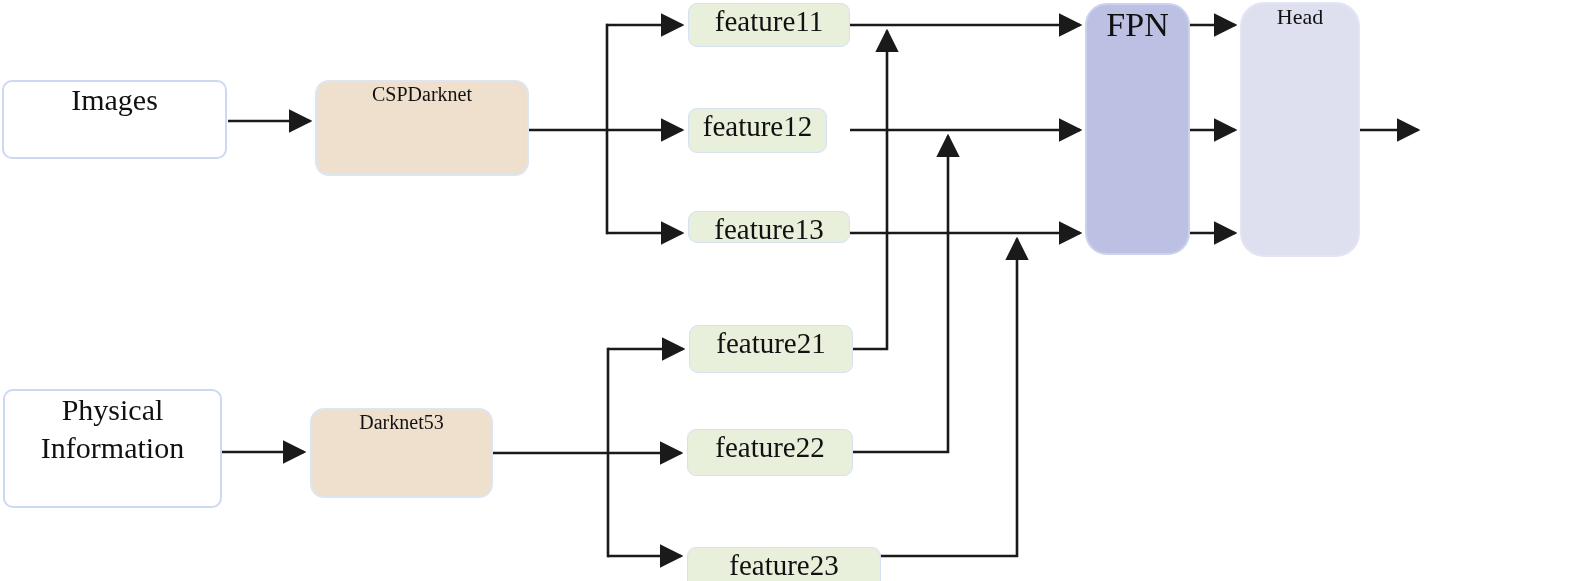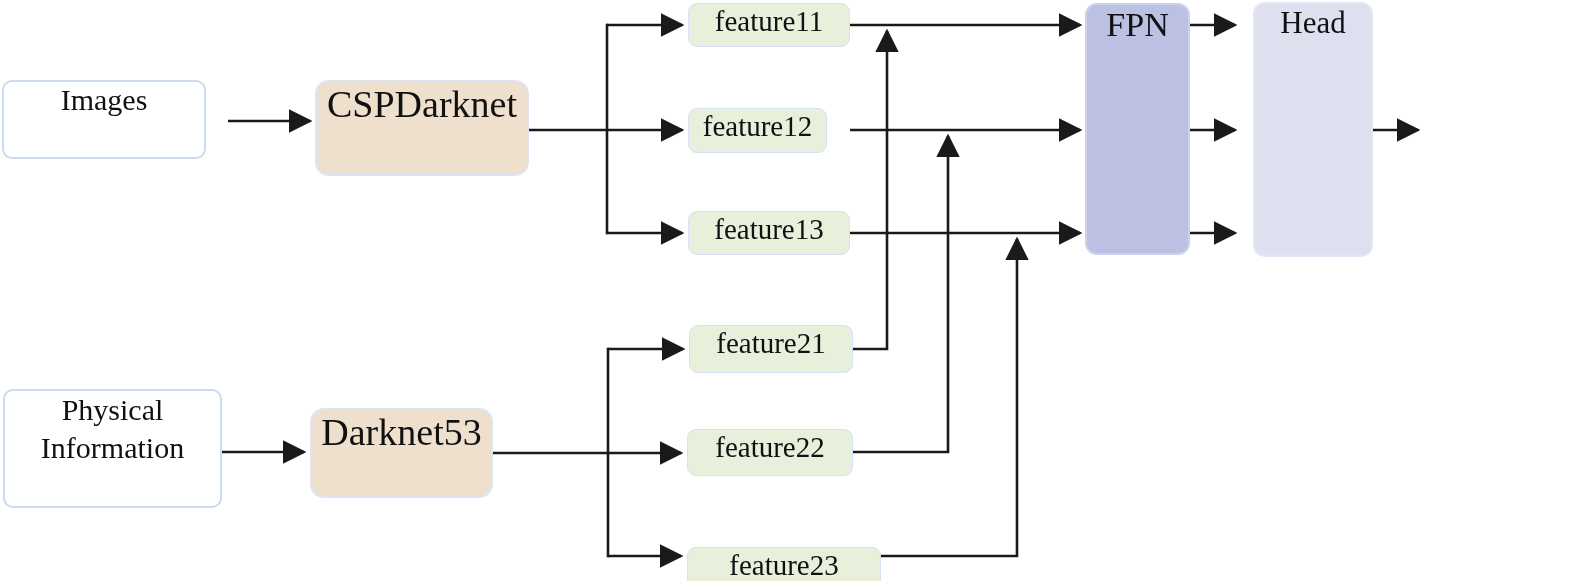--- a/index.html
+++ b/index.html
@@ -37,40 +37,39 @@
   .io{
     background:var(--io-fill);
     border:2px solid var(--io-border);
     border-radius:10px;
     font-size:30px;
   }
   .backbone{
     background:var(--backbone-fill);
     border:2px solid var(--backbone-border);
     border-radius:14px;
-    font-size:38px;
+    font-size:20px;
   }
   .feature{
     background:var(--feature-fill);
     border:1.5px solid var(--feature-border);
     border-radius:9px;
     font-size:29px;
   }
   .fpn{
     background:var(--fpn-fill);
     border:2px solid var(--fpn-border);
-    border-radius:12px;
+    border-radius:22px;
     font-size:34px;
   }
   .head{
     background:var(--head-fill);
     border:2px solid var(--head-border);
-    border-radius:12px;
-    font-size:31px;
-    margin-left:13px;
+    border-radius:24px;
+    font-size:22px;
   }
   .two-line span{display:block;line-height:1.28;font-family:Liberation Serif, serif;}
 </style>
 </head>
 <body>
 
 <div class="canvas">
 
   <svg class="connectors" viewBox="0 0 1570 581" xmlns="http://www.w3.org/2000/svg">
     <defs>
@@ -105,21 +104,21 @@
       <path d="M608,349 H683" marker-end="url(#arrow)"></path>
       <path d="M608,453 H681" marker-end="url(#arrow)"></path>
       <path d="M608,556 H681" marker-end="url(#arrow)"></path>
 
       <polyline points="852,349 887,349 887,31" marker-end="url(#arrow)"></polyline>
       <polyline points="852,452 948,452 948,136" marker-end="url(#arrow)"></polyline>
       <polyline points="852,556 1017,556 1017,239" marker-end="url(#arrow)"></polyline>
     </g>
   </svg>
 
-  <div class="node io" style="left:2px;top:80px;width:204px;height:79px;">
+  <div class="node io" style="left:2px;top:80px;width:225px;height:79px;">
     <span>Images</span>
   </div>
 
   <div class="node io two-line" style="left:3px;top:389px;width:219px;height:119px;">
     <span>
       <span>Physical</span>
       <span>Information</span>
     </span>
   </div>
 
@@ -132,21 +131,21 @@
   </div>
 
   <div class="node feature" style="left:688px;top:3px;width:162px;height:44px;">
     <span>feature11</span>
   </div>
 
   <div class="node feature" style="left:688px;top:108px;width:139px;height:45px;">
     <span>feature12</span>
   </div>
 
-  <div class="node feature" style="left:688px;top:211px;width:162px;height:44px;">
+  <div class="node feature" style="left:688px;top:211px;width:162px;height:32px;">
     <span>feature13</span>
   </div>
 
   <div class="node feature" style="left:689px;top:325px;width:164px;height:48px;">
     <span>feature21</span>
   </div>
 
   <div class="node feature" style="left:687px;top:429px;width:166px;height:47px;">
     <span>feature22</span>
   </div>

